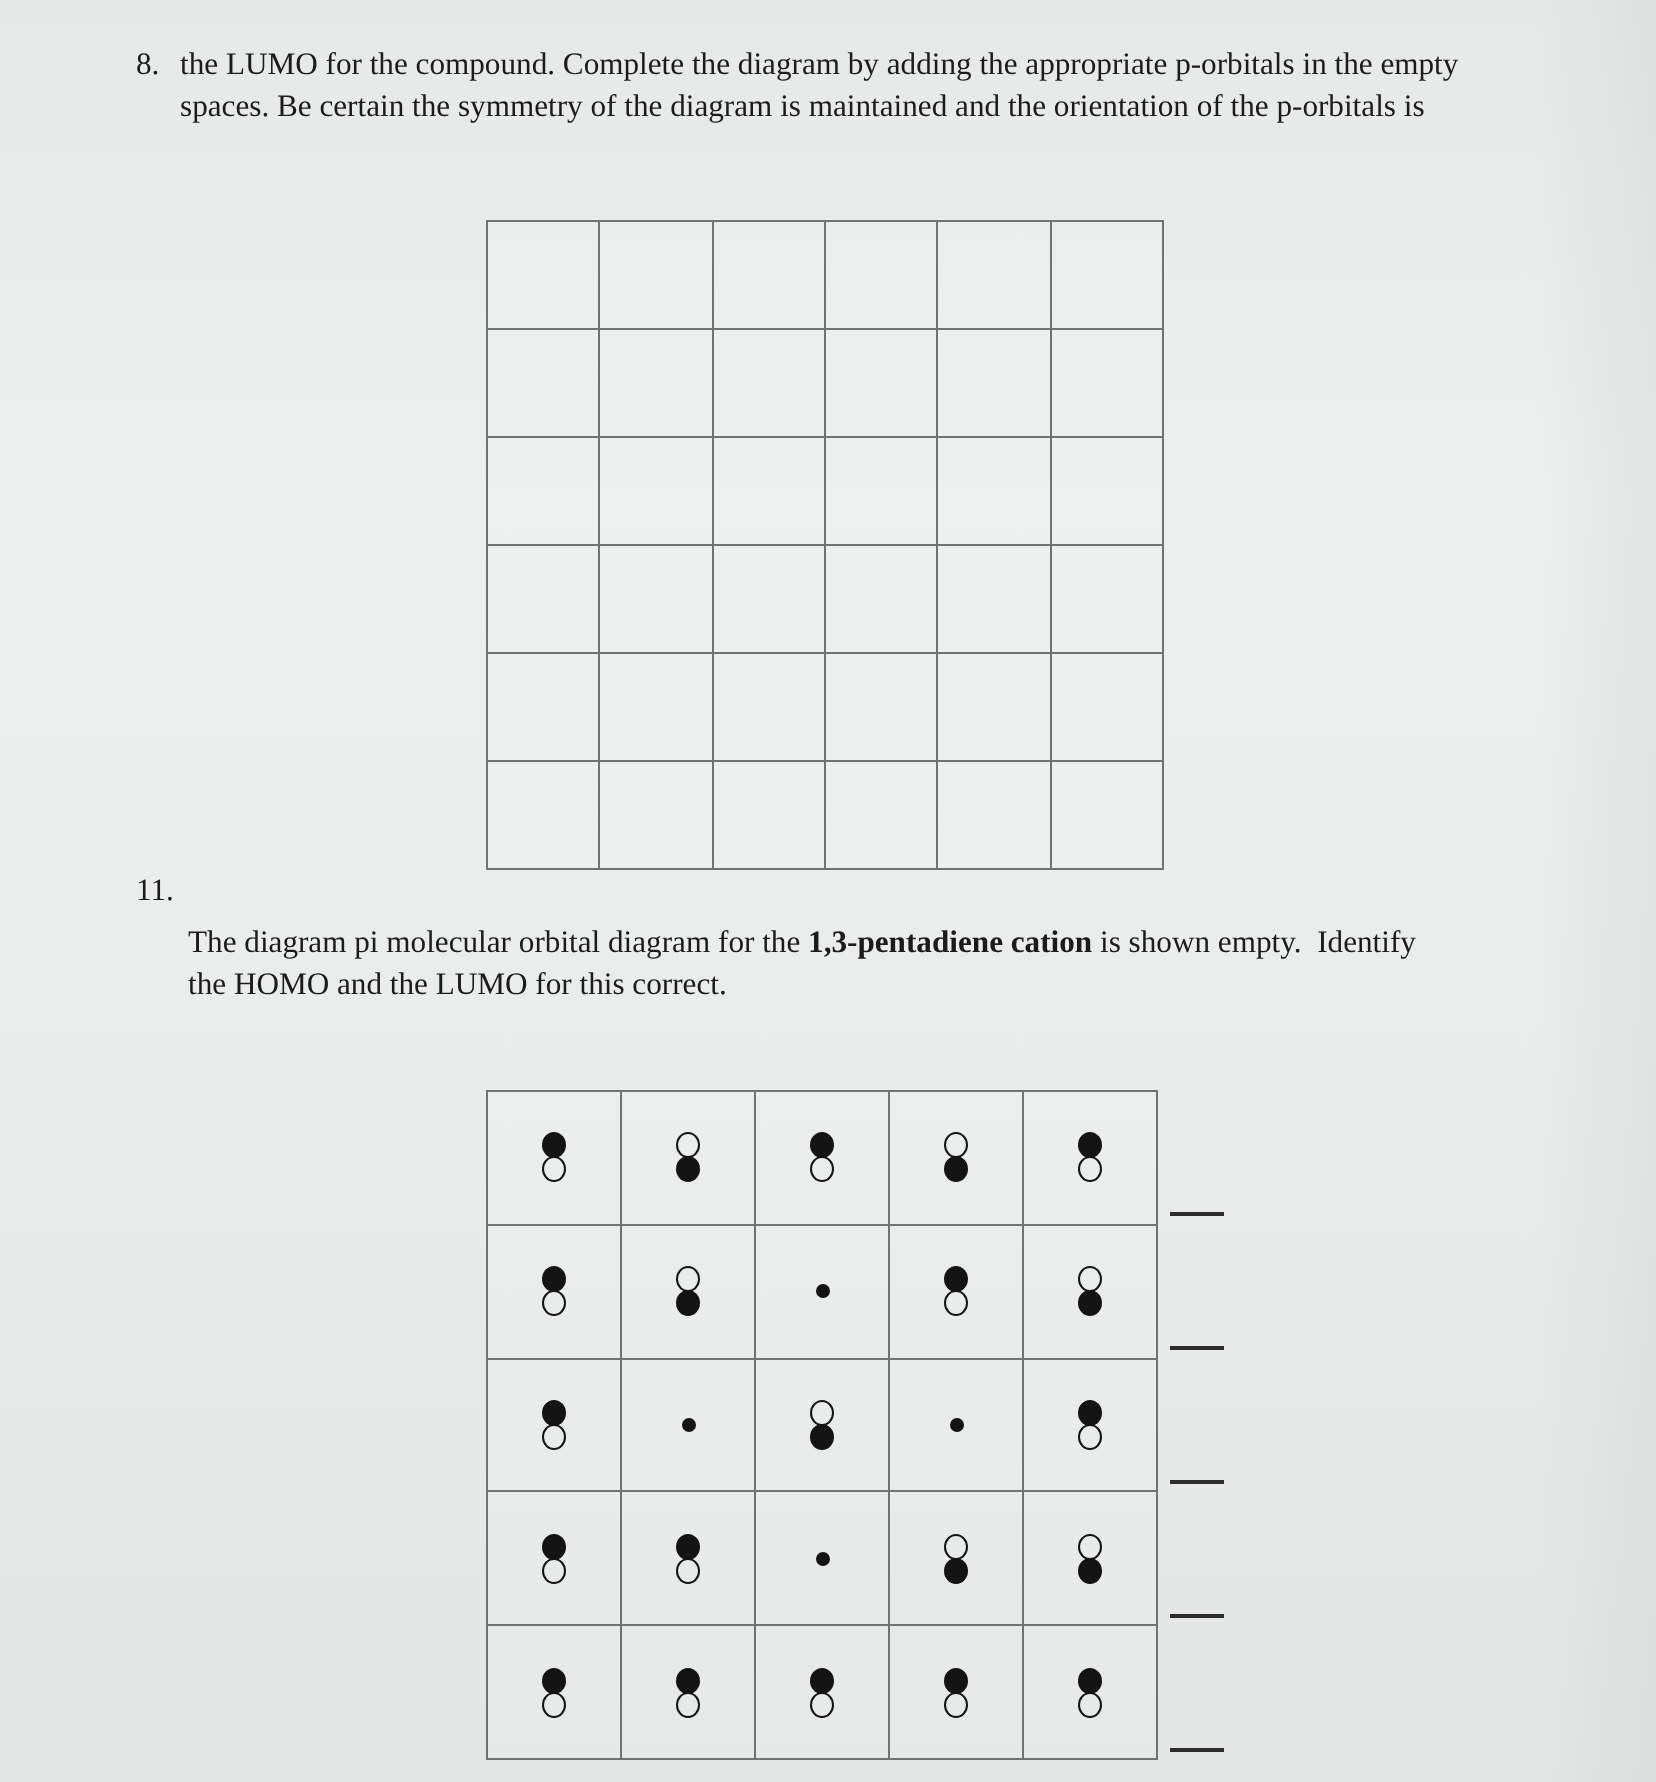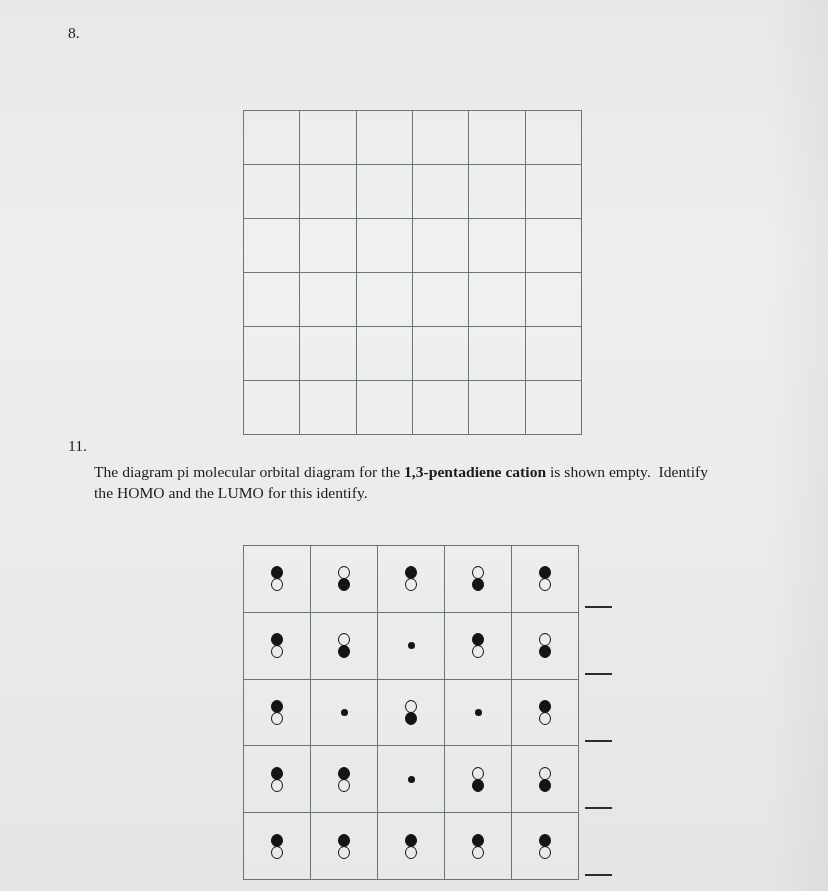--- a/index.html
+++ b/index.html
@@ -79,20 +79,22 @@
   }
   b { font-weight: bold; }
 </style>
 </head>
 <body>
 
 <div class="page">
 
   <div class="qnum" style="left:68px; top:22px;">8.</div>
   <div class="qtext" style="left:90px; top:22px;">
+    <div class="qline">the LUMO for the compound. Complete the diagram by adding the appropriate p-orbitals in the empty</div>
+    <div class="qline">spaces. Be certain the symmetry of the diagram is maintained and the orientation of the p-orbitals is</div>
   </div>
 
   <div class="grid grid8">
       <div class="cell"></div>
       <div class="cell"></div>
       <div class="cell"></div>
       <div class="cell"></div>
       <div class="cell"></div>
       <div class="cell"></div>
       <div class="cell"></div>
@@ -123,21 +125,21 @@
       <div class="cell"></div>
       <div class="cell"></div>
       <div class="cell"></div>
       <div class="cell"></div>
       <div class="cell"></div>
     </div>
 
   <div class="qnum" style="left:68px; top:435px;">11.</div>
   <div class="qtext" style="left:94px; top:461px;">
     <div class="qline"><span>The diagram pi molecular orbital diagram for the </span><b>1,3-pentadiene cation</b><span> is shown empty.  Identify</span></div>
-    <div class="qline">the HOMO and the LUMO for this identify.</div>
+    <div class="qline">the HOMO and the LUMO for this correct.</div>
   </div>
 
   <div class="grid grid11">
       <div class="cell">
         <span class="orbital">
           <span class="lobe filled"></span>
           <span class="lobe"></span>
         </span>
       </div>
       <div class="cell">

